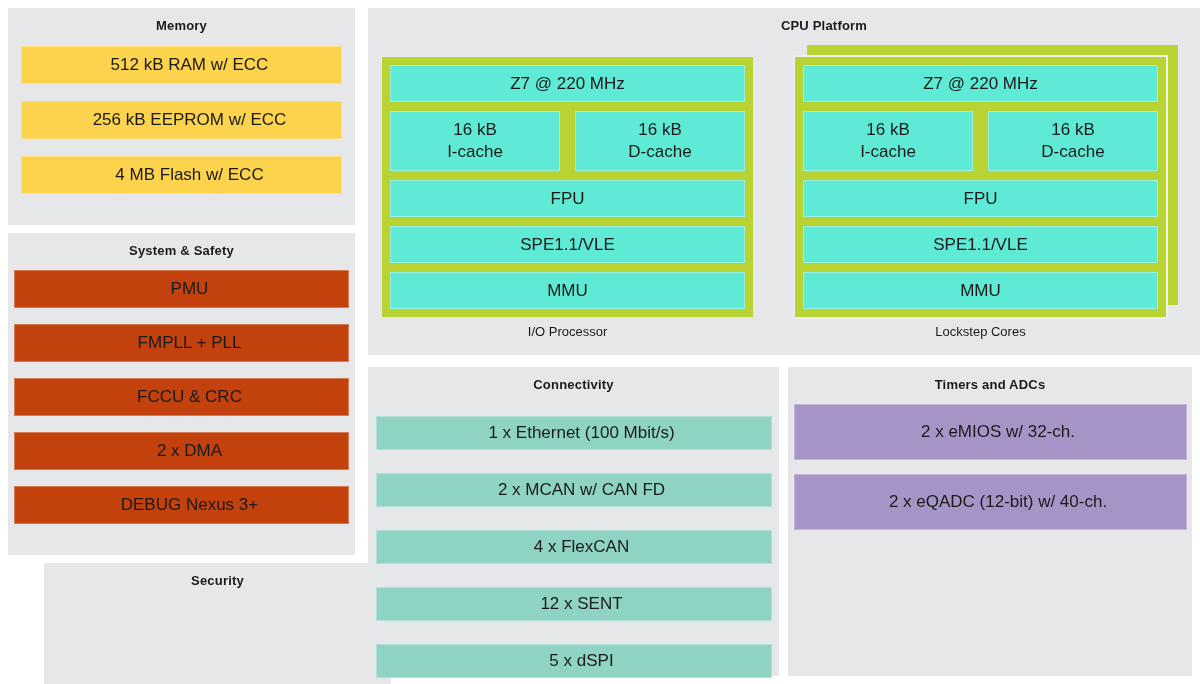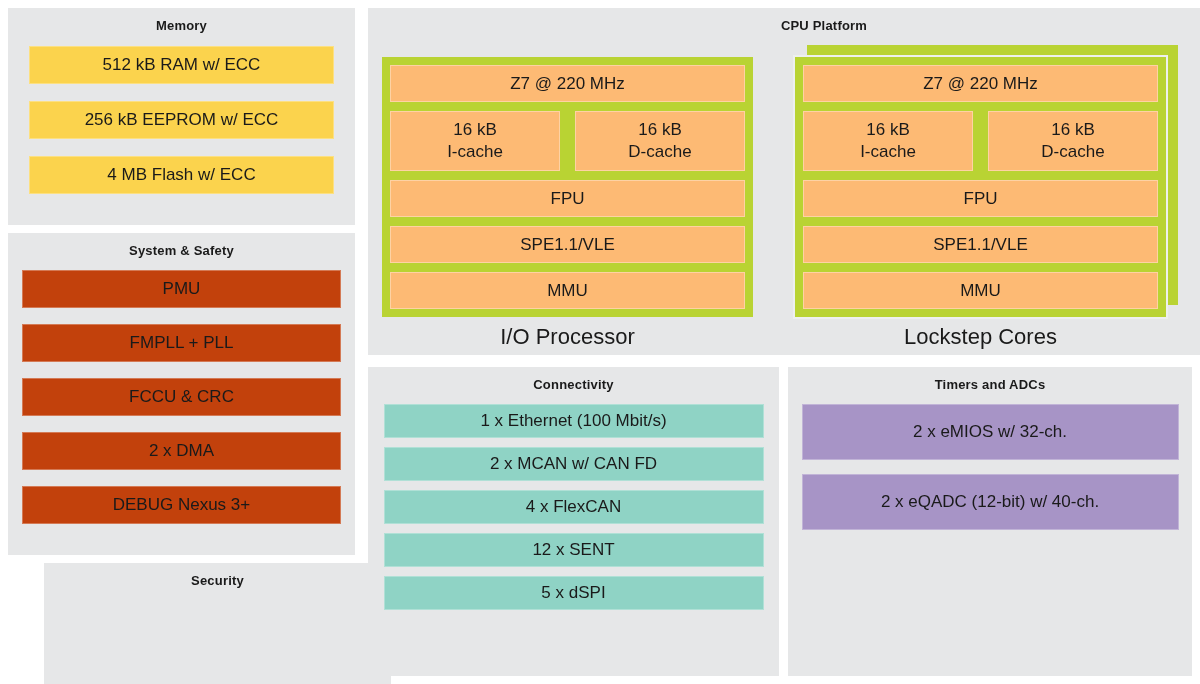--- a/index.html
+++ b/index.html
@@ -12,20 +12,21 @@
   .panel { position:absolute; background:#e6e7e8; }
   .panel-title {
     text-align:center; font-weight:bold; font-size:13px;
     padding-top:10px; letter-spacing:0.2px;
   }
   .rows { display:flex; flex-direction:column; align-items:center; }
   .row {
     display:flex; align-items:center; justify-content:center;
     font-size:17px; text-align:center;
     box-shadow: inset 0 0 0 1px rgba(255,255,255,0.30);
+    padding-left: 16px;
   }
   
   #panel-memory   { left:8px;  top:8px;   width:347px; height:217px; }
   #panel-memory .rows { margin-top:13px; gap:17px; }
   #panel-memory .row { width:305px; height:38px; background:#fbd34d; }
 
   #panel-system   { left:8px;  top:233px; width:347px; height:322px; }
   #panel-system .rows { margin-top:12px; gap:16px; }
   #panel-system .row { width:319px; height:38px; background:#c2410c; }
 
@@ -42,38 +43,38 @@
     position:absolute; left:12px; top:-12px; width:100%; height:100%;
     background:#b9d333;
   }
   .card {
     position:absolute; left:0; top:0; right:0; bottom:0;
     background:#b9d333; padding:8px; box-sizing:border-box;
     display:flex; flex-direction:column; gap:9px;
   }
   .stacked .card { outline:2px solid #eef0ee; }
   .core-block {
-    background:#fdba74; box-shadow: inset 0 0 0 1px rgba(255,255,255,0.35);
+    background:#5eead4; box-shadow: inset 0 0 0 1px rgba(255,255,255,0.35);
     display:flex; align-items:center; justify-content:center;
     font-size:17px; text-align:center;
   }
   .core-clock { height:37px; }
   .cache-row { display:flex; gap:15px; height:60px; }
   .cache { flex:1; white-space:pre-line; line-height:1.28; }
   .unit { height:37px; }
   .card-caption {
     position:absolute; top:316px; width:371px;
-    text-align:center; font-size:22px;
+    text-align:center; font-size:13px;
   }
   #caption-0 { left:14px; }
   #caption-1 { left:427px; }
 
   
   #panel-conn { left:368px; top:367px; width:411px; height:309px; }
-  #panel-conn .rows { margin-top:12px; gap:9px; }
+  #panel-conn .rows { margin-top:24px; gap:23px; }
   #panel-conn .row { width:380px; height:34px; background:#8fd3c5; }
 
   #panel-timers { left:788px; top:367px; width:404px; height:309px; }
   #panel-timers .rows { margin-top:12px; gap:14px; }
   #panel-timers .row { width:377px; height:56px; background:#a794c6; }
 </style>
 </head>
 <body>
 
 <div id="stage">

